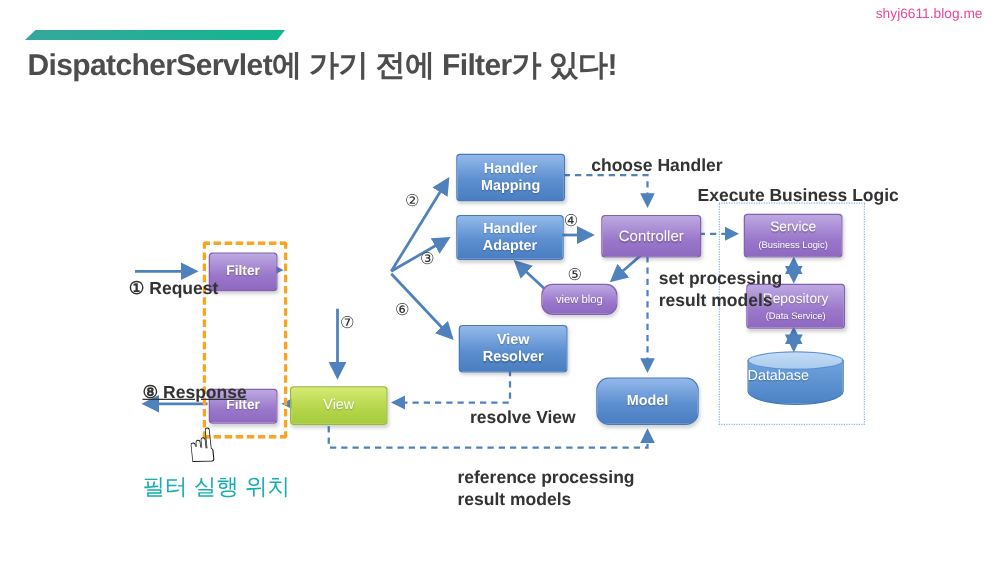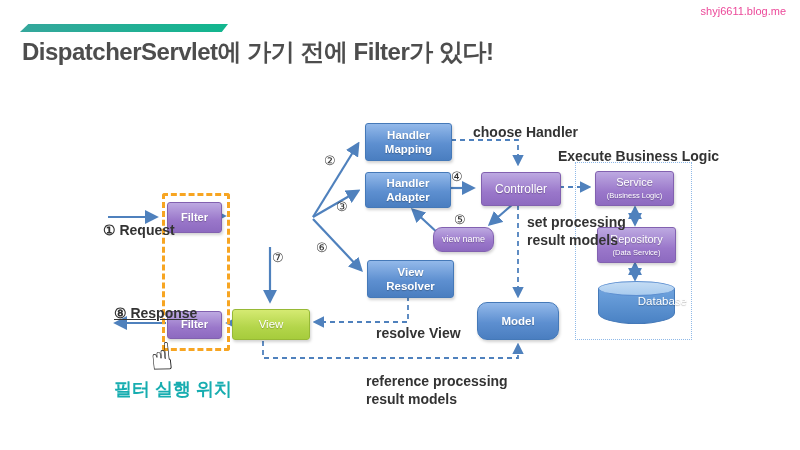--- a/index.html
+++ b/index.html
@@ -26,25 +26,25 @@
                border-radius:3px;z-index:3;}
   .biz-rect{position:absolute;left:575px;top:162px;width:115px;height:176px;border:1.5px dotted #8fb9e8;z-index:1;}
   .wires{position:absolute;left:0;top:0;z-index:1;pointer-events:none;}
   
   .db{position:absolute;left:598px;top:281px;width:77px;height:42px;z-index:2;}
   .db-body{position:absolute;left:0;top:7px;width:75px;height:34px;border:1px solid #4579b8;
            background:linear-gradient(180deg,#6fa3de,#4a82c4);
            border-radius:0 0 38px 38px / 0 0 11px 11px;}
   .db-top{position:absolute;left:0;top:0;width:75px;height:13px;border:1px solid #5d8fd0;border-radius:50%;
           background:linear-gradient(180deg,#c4dcf4,#a9cbee);}
-  .db-text{position:absolute;left:12px;top:14px;width:77px;text-align:right;color:#fff;font-size:11.5px;
+  .db-text{position:absolute;left:0;top:14px;width:77px;text-align:left;color:#fff;font-size:11.5px;
            text-shadow:0 1px 1px rgba(0,0,0,.25);}
   .hand{position:absolute;left:150px;top:338px;font-size:38px;color:#111;z-index:4;transform:rotate(-6deg);
         font-family:"DejaVu Sans",sans-serif;line-height:1;}
-  .caption{position:absolute;left:114px;top:377px;font-size:18px;font-weight:bold;color:#17adb0;z-index:4;}
+  .caption{position:absolute;left:114px;top:377px;font-size:18px;font-weight:normal;color:#17adb0;z-index:4;}
 </style>
 </head>
 <body>
 
 <div class="slide">
 
   <div class="blog-url">shyj6611.blog.me</div>
   <div class="banner"></div>
   <div class="title">DispatcherServlet에 가기 전에 Filter가 있다!</div>
 
@@ -81,21 +81,21 @@
   <div class="orange-rect"></div>
   <div class="biz-rect"></div>
 
   <div class="node purple" style="left:167px;top:202px;width:53px;height:29px;font-size:11px;font-weight:bold;">Filter</div>
   <div class="node purple" style="left:167px;top:311px;width:53px;height:26px;font-size:11px;font-weight:bold;">Filter</div>
   <div class="node blue" style="left:365px;top:123px;width:85px;height:36px;font-size:11.5px;">Handler
 Mapping</div>
   <div class="node blue" style="left:365px;top:172px;width:84px;height:34px;font-size:11.5px;">Handler
 Adapter</div>
   <div class="node purple" style="left:481px;top:172px;width:78px;height:32px;font-size:12px;text-align:center;">Controller</div>
-  <div class="node purple" style="left:433px;top:227px;width:59px;height:23px;font-size:9px;border-radius:9px;">view name</div>
+  <div class="node purple" style="left:433px;top:227px;width:59px;height:23px;font-size:9px;border-radius:9px;">view blog</div>
   <div class="node blue" style="left:367px;top:260px;width:85px;height:36px;font-size:11.5px;">View
 Resolver</div>
   <div class="node green" style="left:232px;top:309px;width:76px;height:29px;font-size:11.5px;">View</div>
   <div class="node blue" style="left:477px;top:302px;width:80px;height:36px;font-size:11.5px;border-radius:10px;">Model</div>
   <div class="node purple" style="left:595px;top:171px;width:77px;height:33px;font-size:11px;">
     <span>Service</span>
     <span class="sub">(Business Logic)</span>
   </div>
   <div class="node purple" style="left:597px;top:227px;width:77px;height:34px;font-size:11px;">
     <span>Repository</span>

